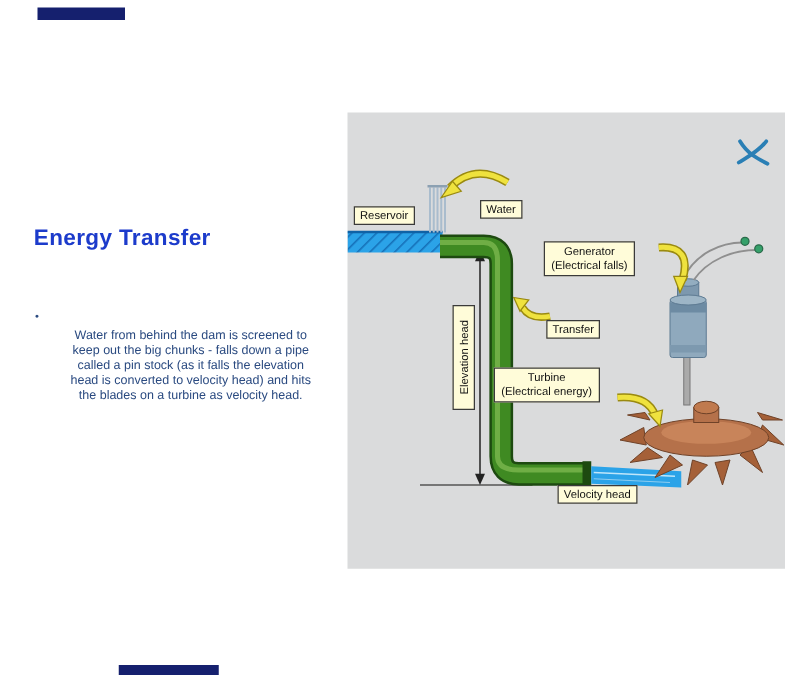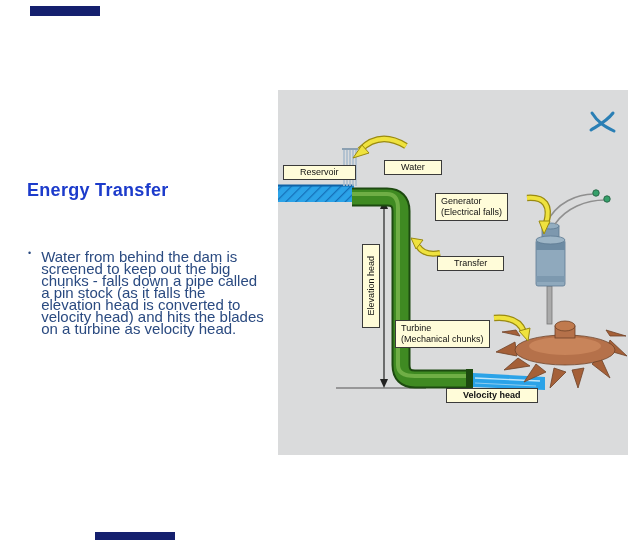--- a/index.html
+++ b/index.html
@@ -4,25 +4,25 @@
 <style>
   html,body{margin:0;padding:0;background:#fff;}
   .slide{position:relative;width:640px;height:540px;background:#ffffff;overflow:hidden;
          font-family:"Liberation Sans", sans-serif;}
   .bar-top{position:absolute;left:30px;top:6px;width:70px;height:10px;background:#15206e;}
   .bar-bottom{position:absolute;left:95px;top:532px;width:80px;height:8px;background:#15206e;}
   .title{position:absolute;left:27px;top:180px;margin:0;font-size:18px;font-weight:bold;
          color:#1c3bcb;letter-spacing:.3px;}
   .bullet-row{position:absolute;left:28px;top:247px;width:240px;display:flex;}
   .bullet-marker{color:#2a4a80;font-size:9px;line-height:12px;margin-right:6px;}
-  .bullet-text{margin:4px;font-size:15px;line-height:12px;color:#2a4a80;width:228px;}
+  .bullet-text{margin:16px;font-size:10px;line-height:12px;color:#2a4a80;width:228px;text-align:center;}
   .panel{position:absolute;left:278px;top:90px;width:350px;height:365px;background:#dadbdc;}
   .panel svg{position:absolute;left:0;top:0;}
   .dlabel{position:absolute;background:#fffcd9;border:1px solid #3a3a3a;color:#111;
-          font-size:9px;line-height:11px;padding:1px 16px;white-space:nowrap;}
+          font-size:9px;line-height:11px;padding:1px 4px;white-space:nowrap;}
   .dlabel.two{padding:2px 5px;}
   .vlabel{position:absolute;background:#fffcd9;border:1px solid #3a3a3a;color:#111;
           font-size:9px;width:16px;height:82px;display:flex;align-items:center;justify-content:center;}
   .vlabel span{writing-mode:vertical-rl;transform:rotate(180deg);white-space:nowrap;}
 </style>
 </head>
 <body>
 
 <div class="slide">
   <div class="bar-top"></div>
@@ -139,27 +139,27 @@
       </g>
 
       <g fill="none" stroke="#2a7fb5" stroke-width="3" stroke-linecap="round">
         <path d="M314,23 C320,33 328,37 336,41"></path>
         <path d="M335,23 C329,31 321,35 313,40"></path>
       </g>
     </svg>
 
     <div class="dlabel" style="left:5px;top:75px;">Reservoir</div>
     <div class="dlabel" style="left:106px;top:70px;">Water</div>
-    <div class="dlabel two" style="left:157px;top:103px;">
+    <div class="dlabel two" style="left:157px;top:103px;text-align:center;">
       <div>Generator</div>
       <div>(Electrical falls)</div>
     </div>
     <div class="dlabel" style="left:159px;top:166px;">Transfer</div>
     <div class="vlabel" style="left:84px;top:154px;">
       <span>Elevation head</span>
     </div>
-    <div class="dlabel two" style="left:117px;top:230px;">
+    <div class="dlabel two" style="left:117px;top:204px;text-align:center;">
       <div>Turbine</div>
-      <div>(Mechanical chunks)</div>
+      <div>(Electrical energy)</div>
     </div>
-    <div class="dlabel" style="left:168px;top:298px;font-weight:bold;">Velocity head</div>
+    <div class="dlabel" style="left:168px;top:298px;">Velocity head</div>
   </div>
 </div>
 
 </body></html>

